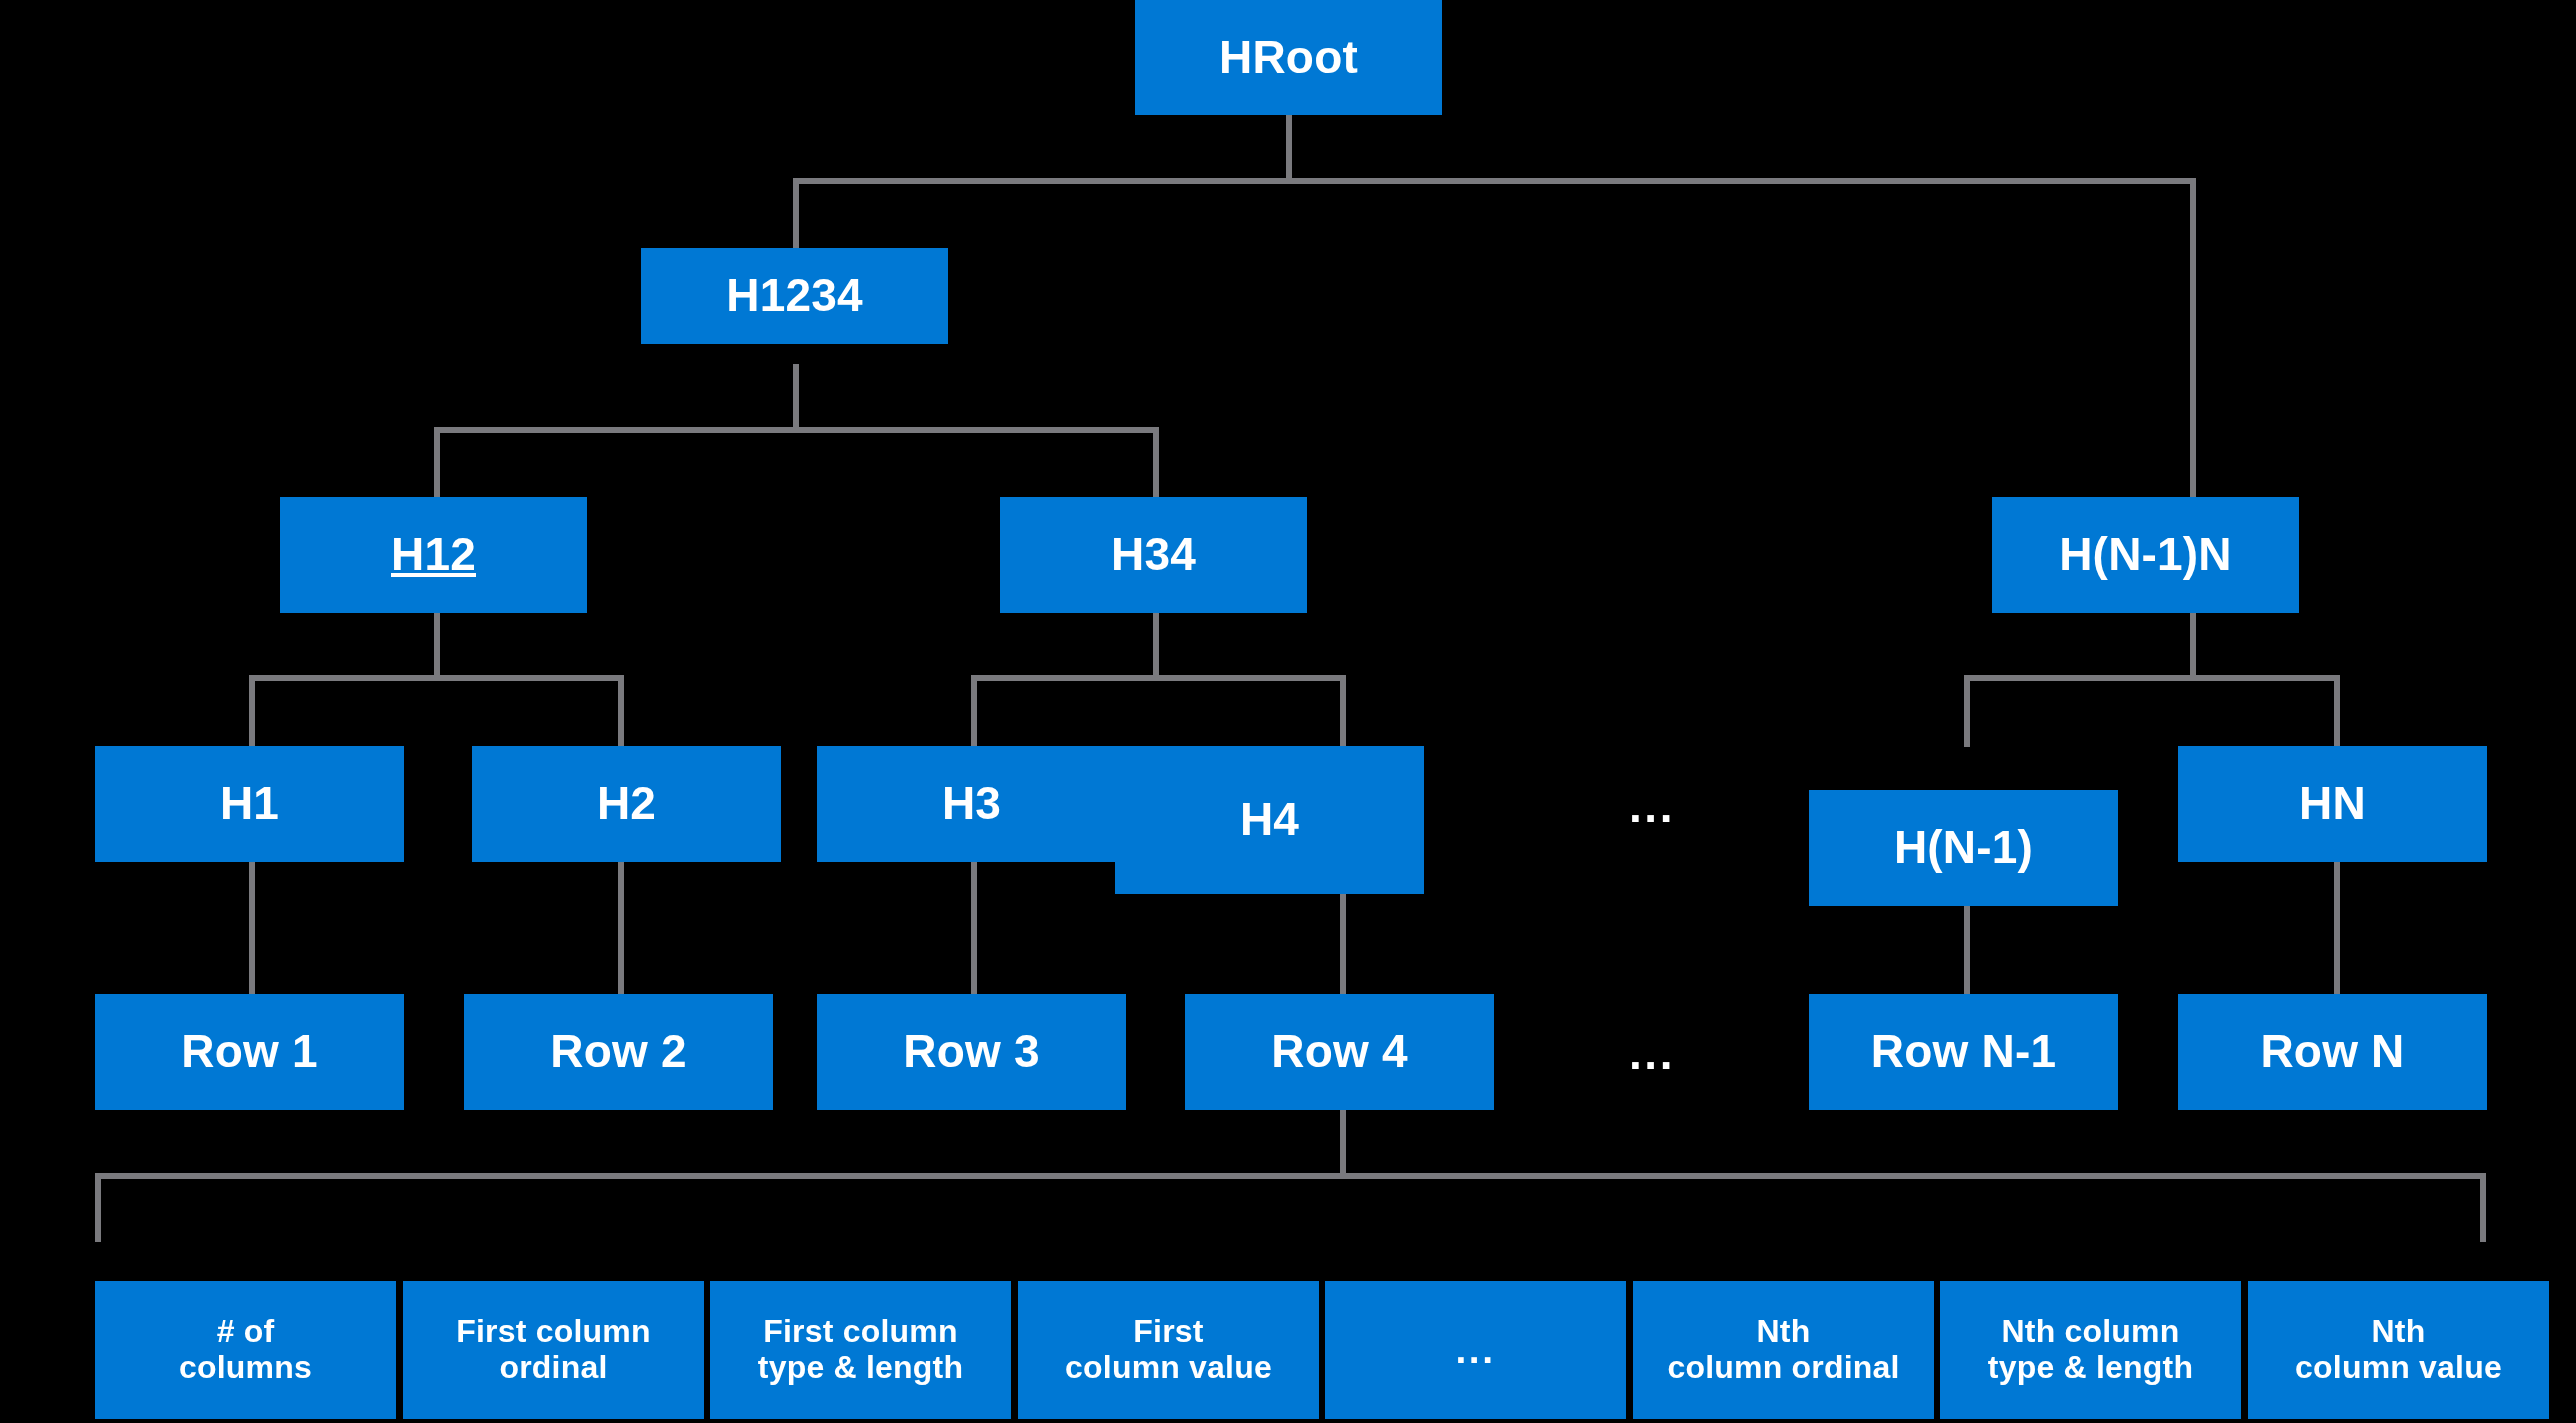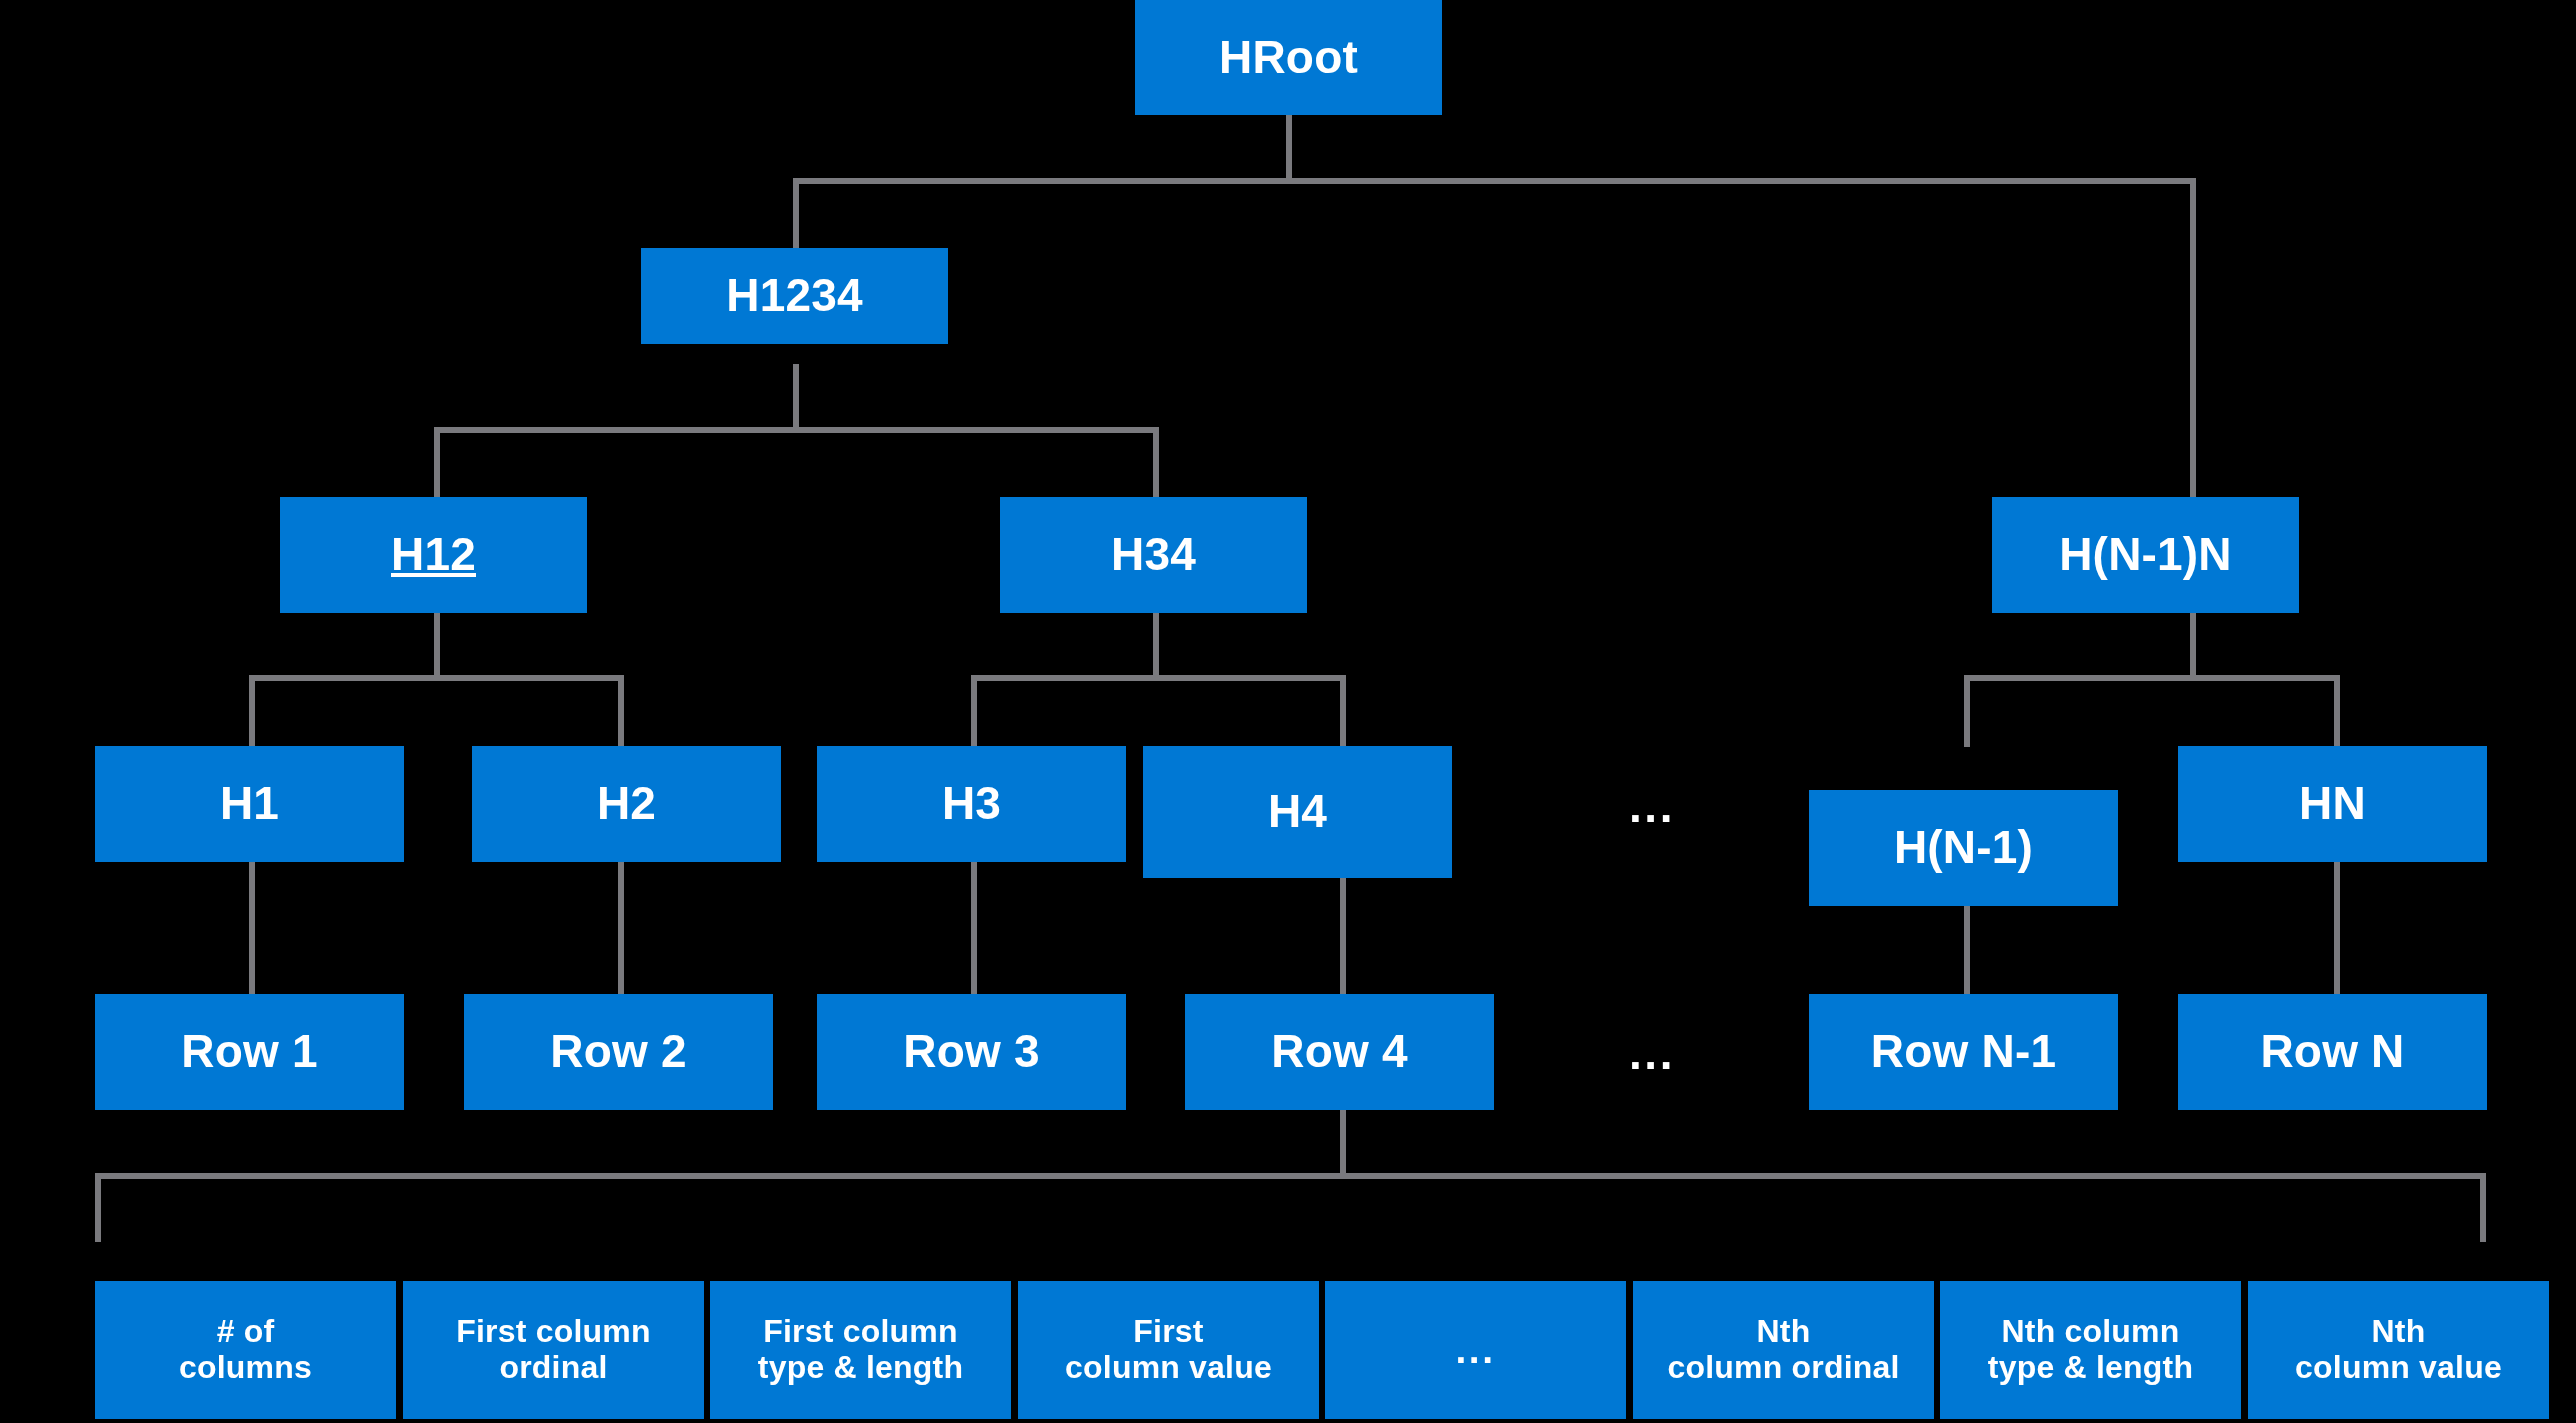--- a/index.html
+++ b/index.html
@@ -101,21 +101,21 @@
 
   <div class="node big" style="left:641px; top:248px; width:307px; height:96px;">H1234</div>
 
   <div class="node big" style="left:280px; top:497px; width:307px; height:116px;text-decoration:underline;">H12</div>
   <div class="node big" style="left:1000px; top:497px; width:307px; height:116px;">H34</div>
   <div class="node big" style="left:1992px; top:497px; width:307px; height:116px;">H(N-1)N</div>
 
   <div class="node big" style="left:95px; top:746px; width:309px; height:116px;">H1</div>
   <div class="node big" style="left:464px; top:746px; width:309px; height:116px;margin-left:8px;">H2</div>
   <div class="node big" style="left:817px; top:746px; width:309px; height:116px;">H3</div>
-  <div class="node big" style="left:1143px; top:746px; width:309px; height:132px;">H4</div>
+  <div class="node big" style="left:1115px; top:746px; width:309px; height:148px;">H4</div>
   <div class="ellipsis" style="left:1580px; top:780px; width:144px; height:51px;">...</div>
   <div class="node big" style="left:1809px; top:746px; width:309px; height:116px;margin-top:44px;">H(N-1)</div>
   <div class="node big" style="left:2178px; top:746px; width:309px; height:116px;">HN</div>
 
   <div class="node big" style="left:95px; top:994px; width:309px; height:116px;">Row 1</div>
   <div class="node big" style="left:464px; top:994px; width:309px; height:116px;">Row 2</div>
   <div class="node big" style="left:817px; top:994px; width:309px; height:116px;">Row 3</div>
   <div class="node big" style="left:1185px; top:994px; width:309px; height:116px;">Row 4</div>
   <div class="ellipsis" style="left:1580px; top:1027px; width:144px; height:51px;">...</div>
   <div class="node big" style="left:1809px; top:994px; width:309px; height:116px;">Row N-1</div>

